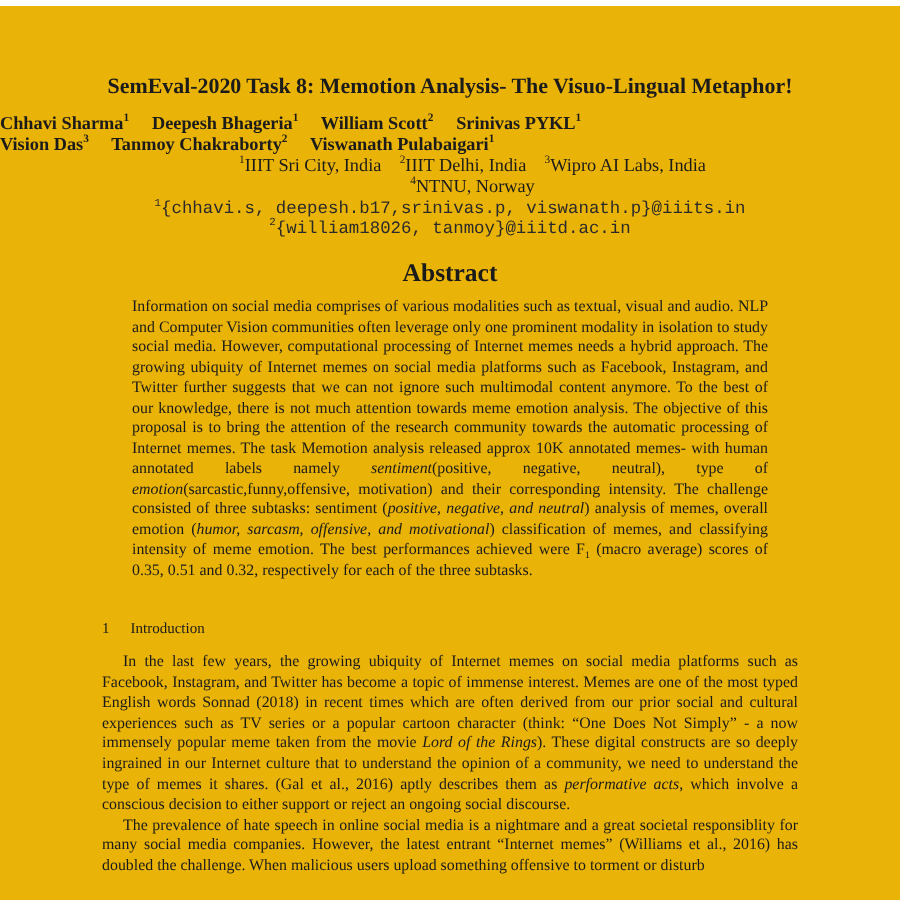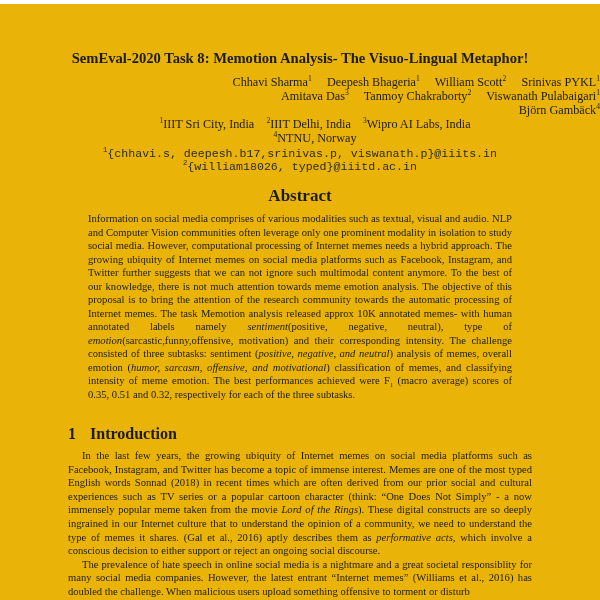--- a/index.html
+++ b/index.html
@@ -17,22 +17,22 @@
   .title{
     text-align:center;
     font-weight:bold;
     font-size:14.6px;
     line-height:15px;
     white-space:nowrap;
     margin:0;
   }
   .authors{margin-top:9px;}
   .author-line{
-    text-align:right;
-    font-weight:normal;
+    text-align:left;
+    font-weight:bold;
     font-size:12.2px;
     line-height:14px;
     white-space:pre-wrap;
   }
   .affils{margin-top:1px;}
   .affil-line{
     text-align:center;
     font-size:12.2px;
     line-height:13.5px;
     white-space:pre-wrap;
@@ -59,22 +59,22 @@
   .abstract-body{
     width:424px;
     margin:10px auto 0 auto;
     text-align:justify;
     font-size:10.6px;
     line-height:13.5px;
   }
   .section-heading{
     width:464px;
     margin:26px auto 0 auto;
-    font-weight:bold;
-    font-size:16px;
+    font-weight:normal;
+    font-size:10px;
     line-height:14px;
   }
   .section-number{display:inline-block;margin-right:14px;}
   .section-body{
     width:464px;
     margin:8px auto 0 auto;
     text-align:justify;
     font-size:10.6px;
     line-height:13.6px;
   }
@@ -82,32 +82,31 @@
 </style>
 </head>
 <body>
 
 <div class="page">
   <div class="header">
     <h1 class="title">SemEval-2020 Task 8: Memotion Analysis- The Visuo-Lingual Metaphor!</h1>
 
     <div class="authors">
       <div class="author-line"><span>Chhavi Sharma</span><sup>1</sup><span>     </span><span>Deepesh Bhageria</span><sup>1</sup><span>     </span><span>William Scott</span><sup>2</sup><span>     </span><span>Srinivas PYKL</span><sup>1</sup></div>
-      <div class="author-line"><span>Amitava Das</span><sup>3</sup><span>     </span><span>Tanmoy Chakraborty</span><sup>2</sup><span>     </span><span>Viswanath Pulabaigari</span><sup>1</sup></div>
-      <div class="author-line"><span>Björn Gambäck</span><sup>4</sup></div>
+      <div class="author-line"><span>Vision Das</span><sup>3</sup><span>     </span><span>Tanmoy Chakraborty</span><sup>2</sup><span>     </span><span>Viswanath Pulabaigari</span><sup>1</sup></div>
     </div>
 
     <div class="affils">
       <div class="affil-line"><sup>1</sup><span>IIIT Sri City, India    </span><sup>2</sup><span>IIIT Delhi, India    </span><sup>3</sup><span>Wipro AI Labs, India</span></div>
       <div class="affil-line"><sup>4</sup><span>NTNU, Norway</span></div>
     </div>
 
     <div class="emails">
       <div class="email-line"><sup>1</sup><span>{chhavi.s, deepesh.b17,srinivas.p, viswanath.p}@iiits.in</span></div>
-      <div class="email-line"><sup>2</sup><span>{william18026, typed}@iiitd.ac.in</span></div>
+      <div class="email-line"><sup>2</sup><span>{william18026, tanmoy}@iiitd.ac.in</span></div>
     </div>
   </div>
 
   <h2 class="abstract-heading">Abstract</h2>
   <div class="abstract-body"><span>Information on social media comprises of various modalities such as textual, visual and audio. NLP and Computer Vision communities often leverage only one prominent modality in isolation to study social media. However, computational processing of Internet memes needs a hybrid approach. The growing ubiquity of Internet memes on social media platforms such as Facebook, Instagram, and Twitter further suggests that we can not ignore such multimodal content anymore. To the best of our knowledge, there is not much attention towards meme emotion analysis. The objective of this proposal is to bring the attention of the research community towards the automatic processing of Internet memes. The task Memotion analysis released approx 10K annotated memes- with human annotated labels namely </span><span style="font-style: italic;">sentiment</span><span>(positive, negative, neutral), type of </span><span style="font-style: italic;">emotion</span><span>(sarcastic,funny,offensive, motivation) and their corresponding intensity. The challenge consisted of three subtasks: sentiment (</span><span style="font-style: italic;">positive, negative, and neutral</span><span>) analysis of memes, overall emotion (</span><span style="font-style: italic;">humor, sarcasm, offensive, and motivational</span><span>) classification of memes, and classifying intensity of meme emotion. The best performances achieved were F</span><sub>1</sub><span> (macro average) scores of 0.35, 0.51 and 0.32, respectively for each of the three subtasks.</span></div>
 
   <h3 class="section-heading"><span class="section-number">1</span><span>Introduction</span></h3>
 
   <div class="section-body">
     <p><span>In the last few years, the growing ubiquity of Internet memes on social media platforms such as Facebook, Instagram, and Twitter has become a topic of immense interest. Memes are one of the most typed English words Sonnad (2018) in recent times which are often derived from our prior social and cultural experiences such as TV series or a popular cartoon character (think: “One Does Not Simply” - a now immensely popular meme taken from the movie </span><span style="font-style: italic;">Lord of the Rings</span><span>). These digital constructs are so deeply ingrained in our Internet culture that to understand the opinion of a community, we need to understand the type of memes it shares. (Gal et al., 2016) aptly describes them as </span><span style="font-style: italic;">performative acts</span><span>, which involve a conscious decision to either support or reject an ongoing social discourse.</span></p>

